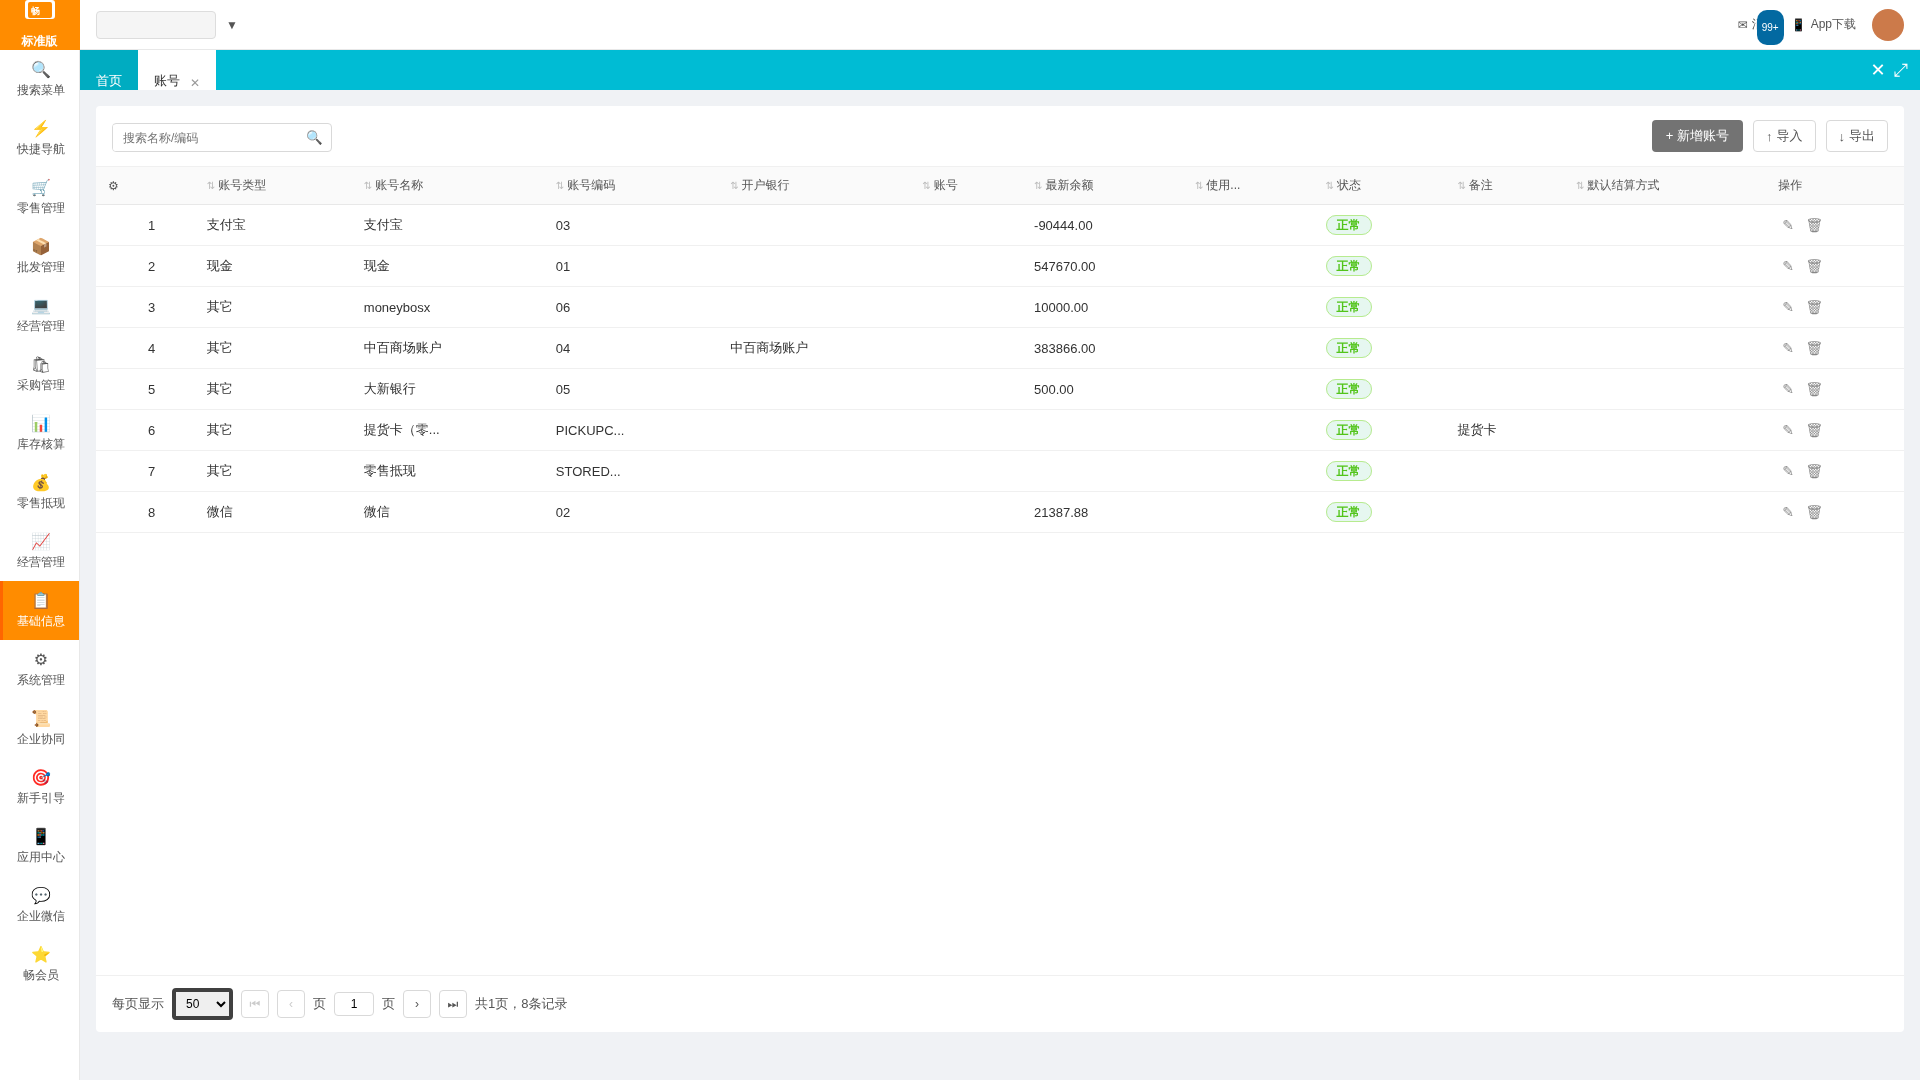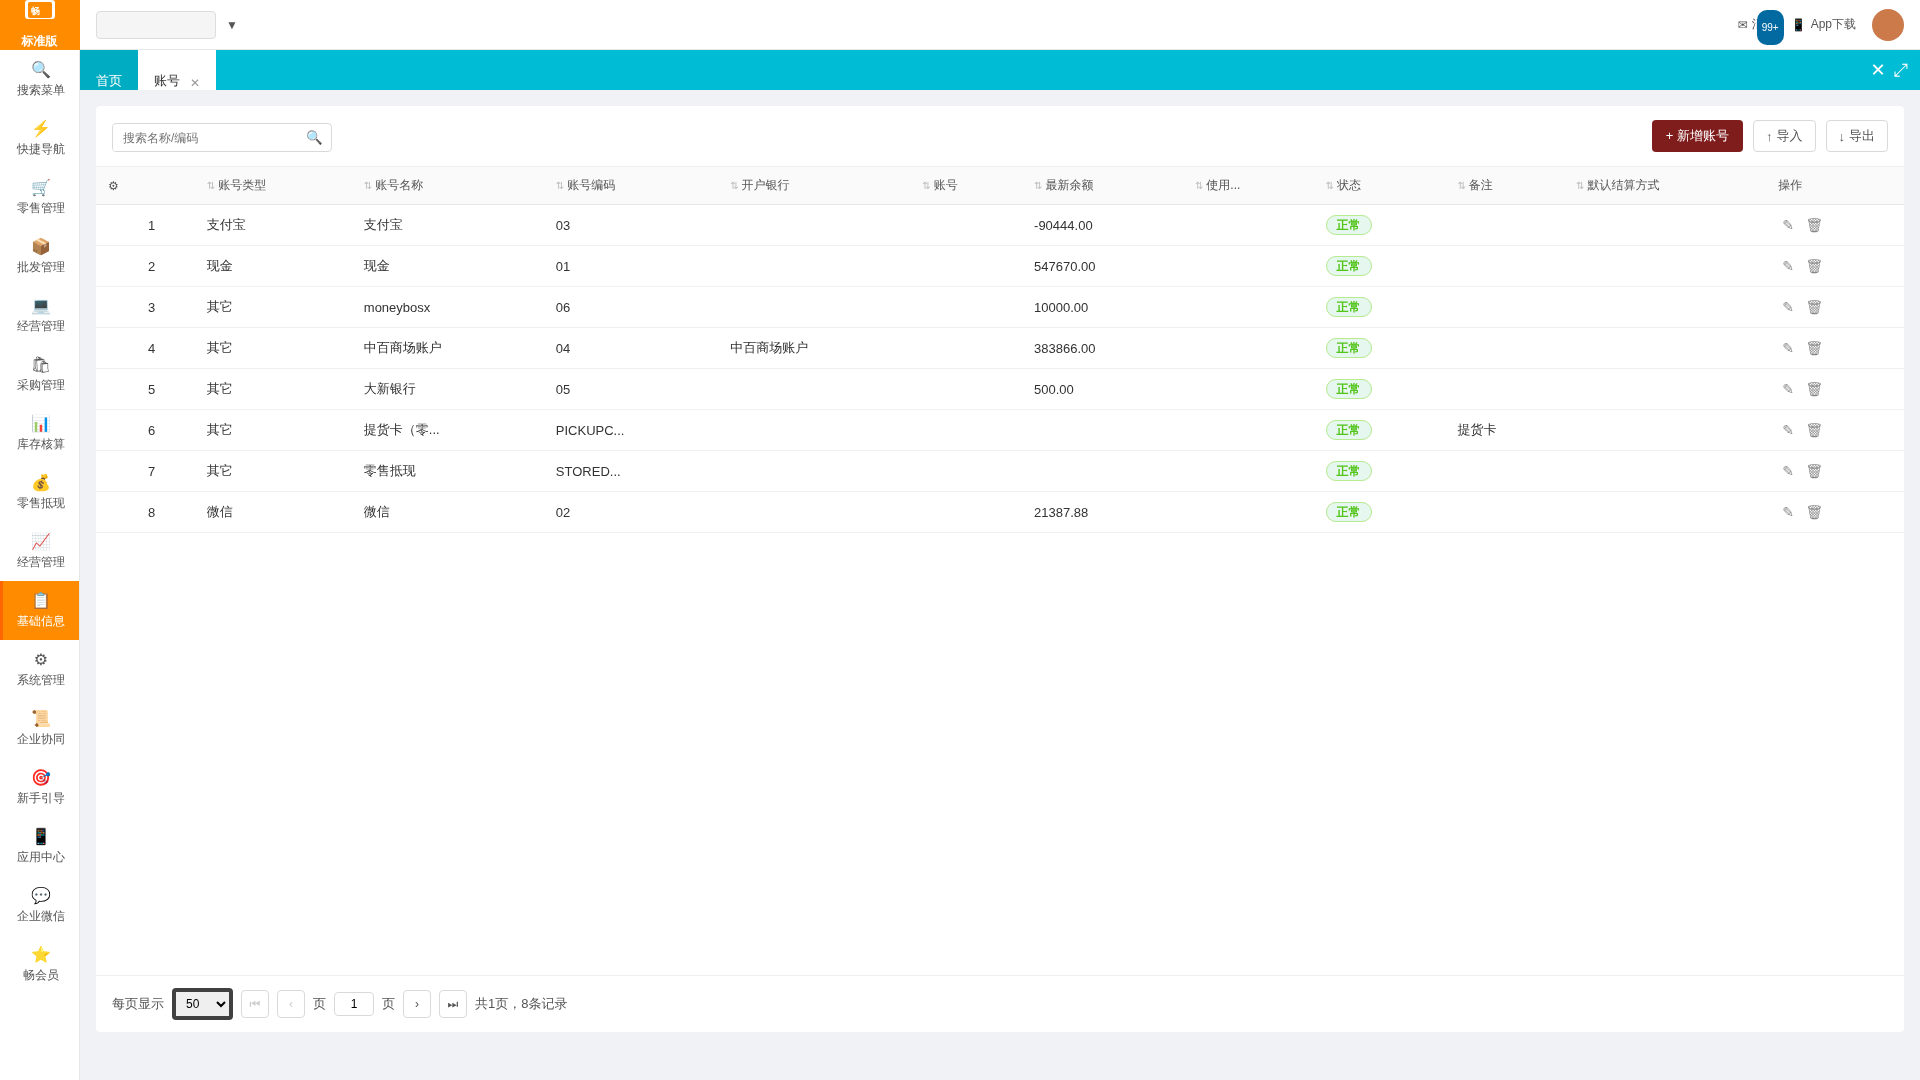--- a/index.html
+++ b/index.html
@@ -233,21 +233,21 @@
       padding: 6px 8px;
       cursor: pointer;
       color: #999;
     }
     .toolbar-right {
       display: flex;
       align-items: center;
       gap: 10px;
     }
     .btn-primary {
-      background: #7f1d1d;
+      background: #737373;
       color: #fff;
       border: none;
       border-radius: 4px;
       padding: 7px 14px;
       cursor: pointer;
       font-size: 13px;
       display: flex;
       align-items: center;
       gap: 4px;
     }

